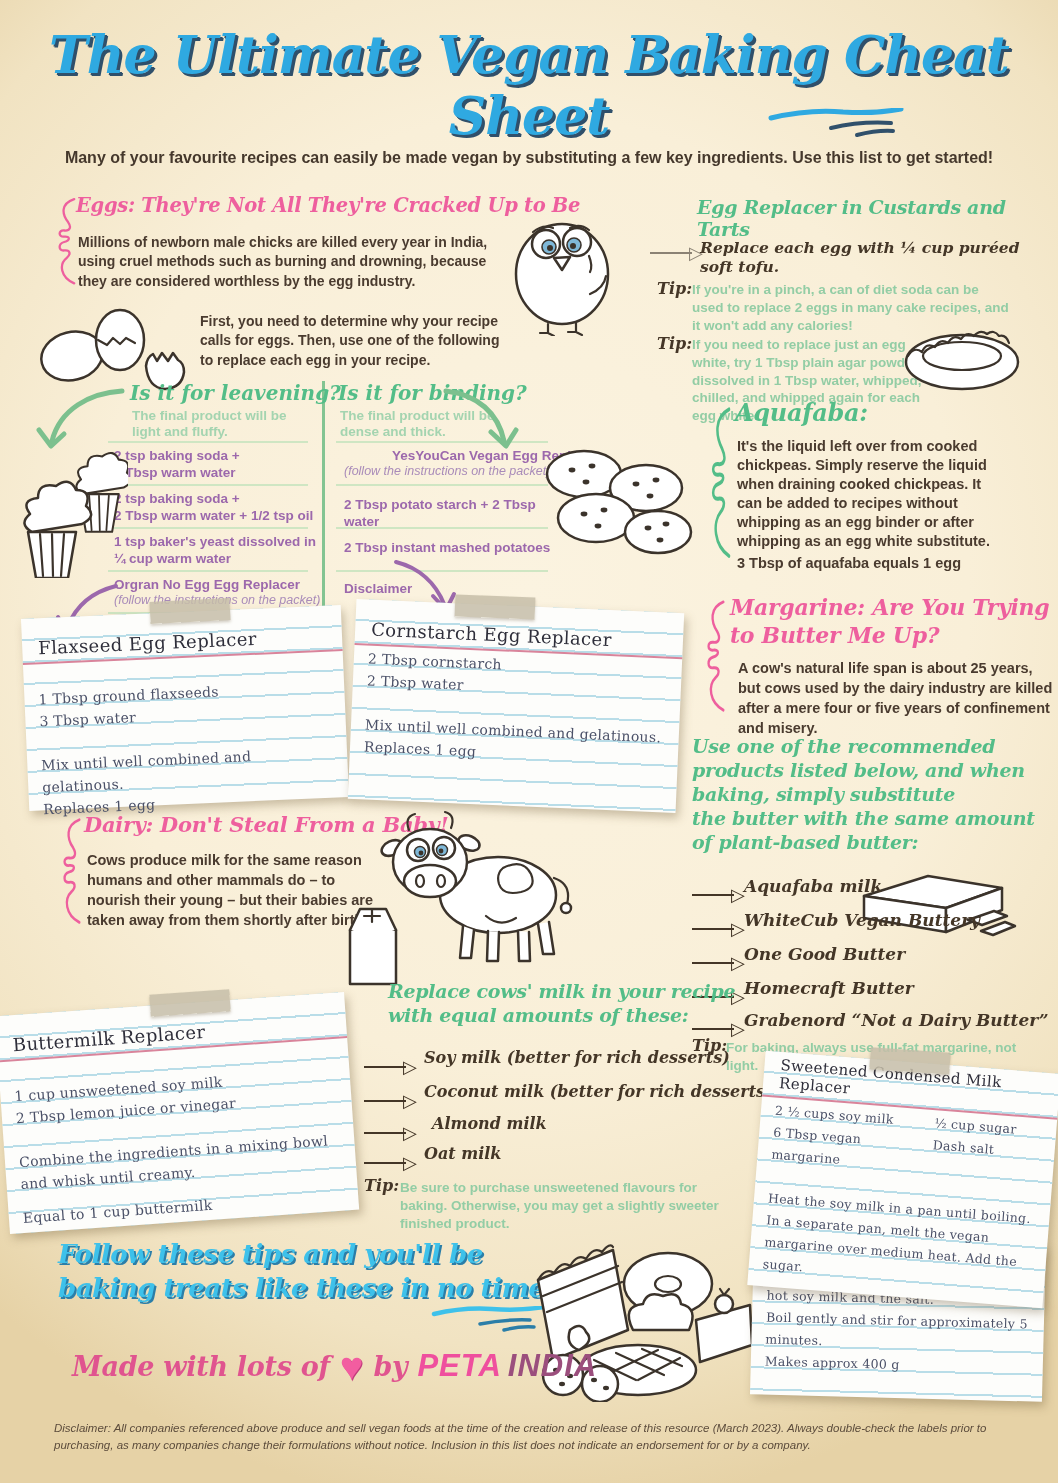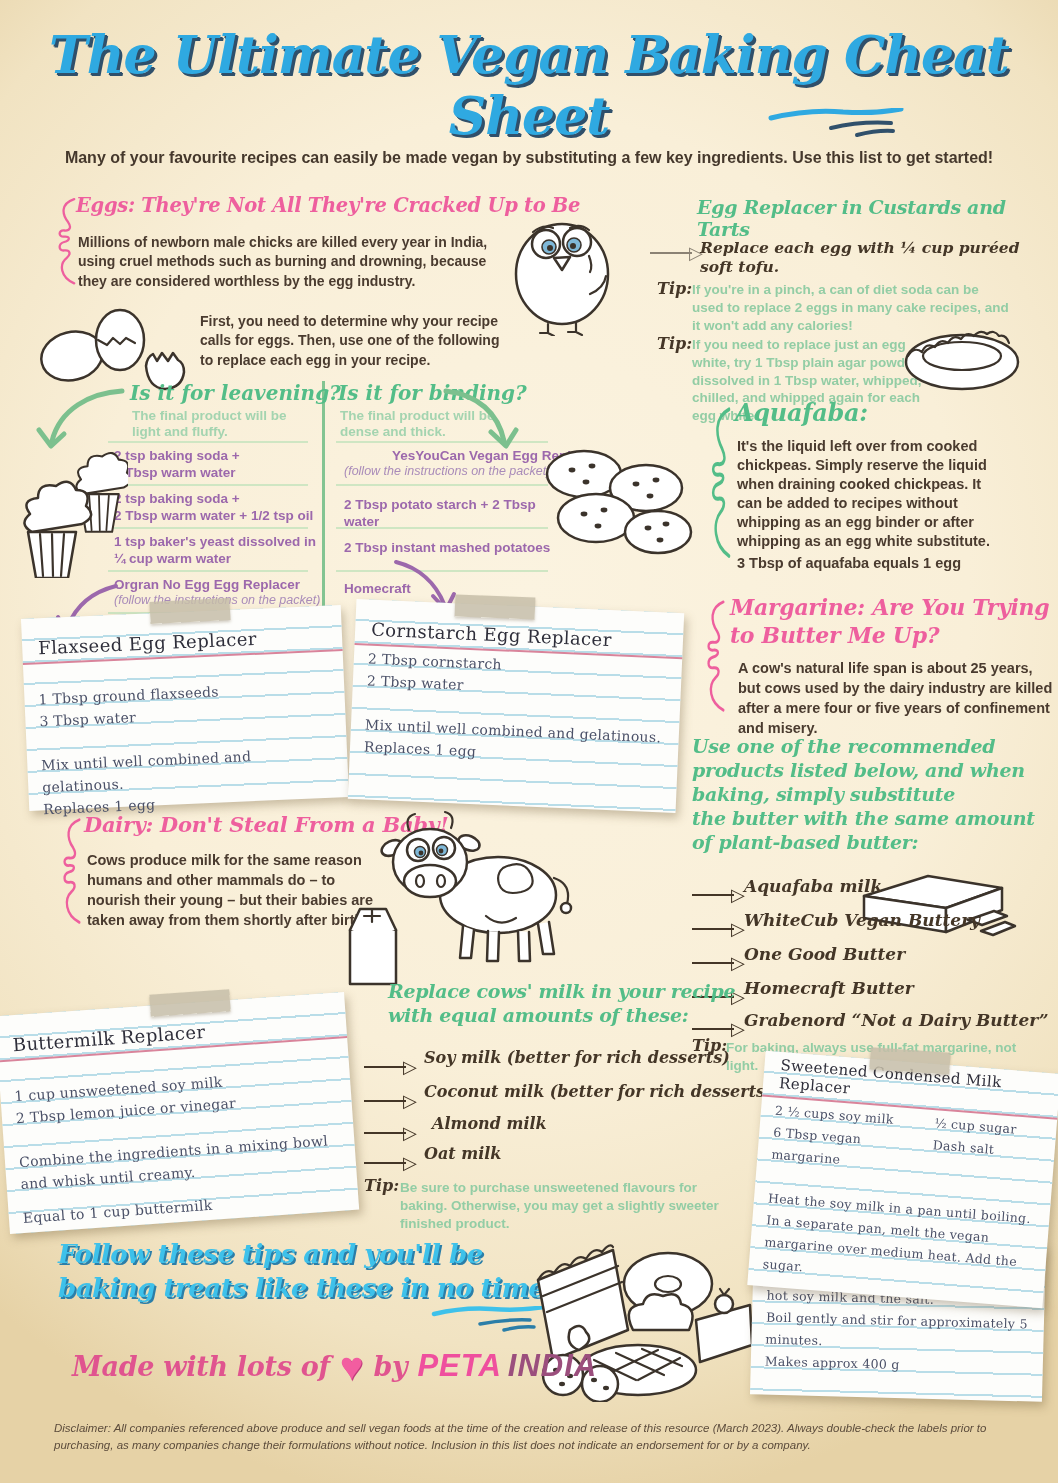--- a/index.html
+++ b/index.html
@@ -137,21 +137,21 @@
     <div class="abs tsub pre" style="left:232px;top:27px;">The final product will be
 dense and thick.</div>
     <div class="abs sep" style="left:228px;top:60px;width:212px;"></div>
     <div class="abs prow" style="left:236px;top:66px;width:215px;margin-left:48px;">YesYouCan Vegan Egg Replacer</div>
     <div class="abs pnote" style="left:236px;top:83px;width:215px;">(follow the instructions on the packet)</div>
     <div class="abs sep" style="left:228px;top:103px;width:212px;"></div>
     <div class="abs prow" style="left:236px;top:115px;width:215px;">2 Tbsp potato starch + 2 Tbsp water</div>
     <div class="abs sep" style="left:228px;top:146px;width:212px;"></div>
     <div class="abs prow" style="left:236px;top:158px;width:215px;">2 Tbsp instant mashed potatoes</div>
     <div class="abs sep" style="left:228px;top:189px;width:212px;"></div>
-    <div class="abs prow" style="left:236px;top:199px;width:215px;">Homecraft</div>
+    <div class="abs prow" style="left:236px;top:199px;width:215px;">Disclaimer</div>
   </div>
 
   <svg class="abs" style="left:30px;top:385px;" width="96" height="78" viewBox="0 0 96 78">
     <path d="M92 6 C60 8 30 24 22 56" fill="none" stroke="#7cc08e" stroke-width="5" stroke-linecap="round"></path>
     <path d="M9 45 L21 61 L34 49" fill="none" stroke="#7cc08e" stroke-width="5" stroke-linecap="round" stroke-linejoin="round"></path>
   </svg>
   <svg class="abs" style="left:440px;top:385px;" width="82" height="78" viewBox="0 0 82 78">
     <path d="M6 6 C38 10 58 28 64 56" fill="none" stroke="#7cc08e" stroke-width="5" stroke-linecap="round"></path>
     <path d="M51 47 L66 61 L76 45" fill="none" stroke="#7cc08e" stroke-width="5" stroke-linecap="round" stroke-linejoin="round"></path>
   </svg>

